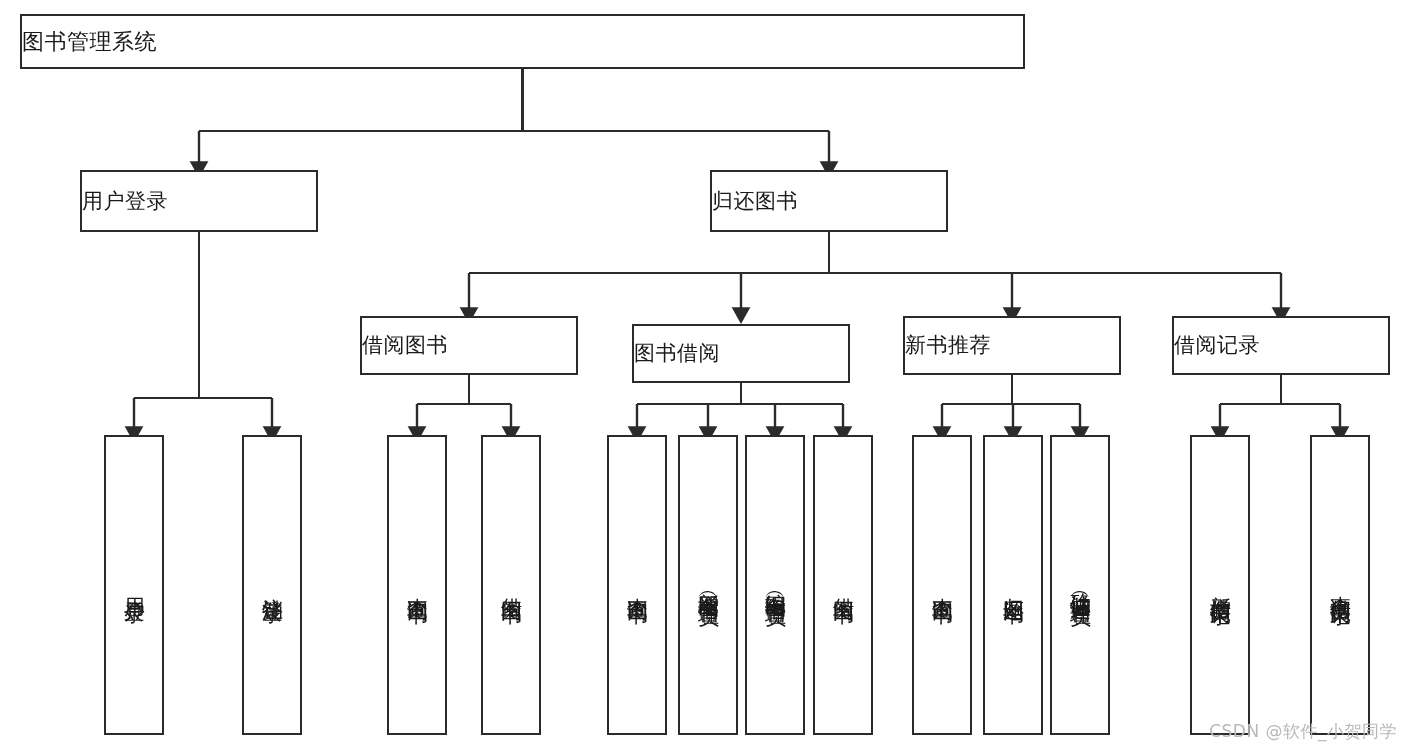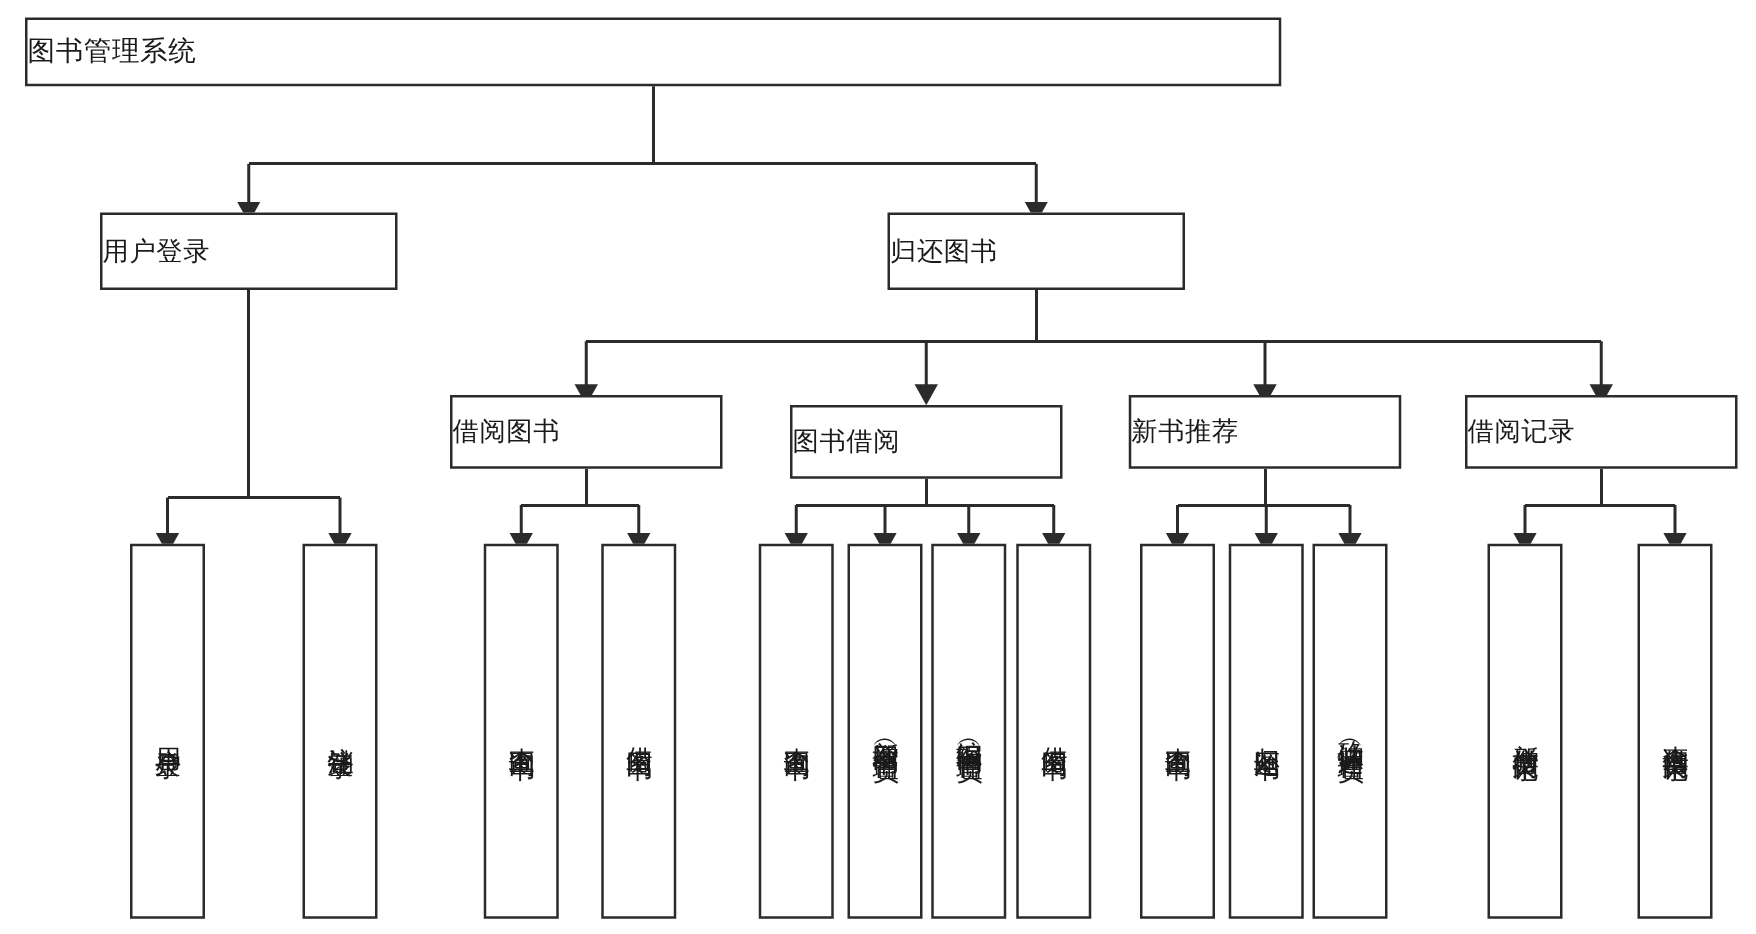--- a/index.html
+++ b/index.html
@@ -177,13 +177,14 @@
       <div class="node vert" style="left: 1050px; top: 435px; width: 60px; height: 300px; border-color: rgb(43, 43, 43); background: rgb(255, 255, 255);">
         <span class="node-label" style="color: rgb(26, 26, 26);">确认归还（管理员）</span>
       </div>
       <div class="node vert" style="left: 1190px; top: 435px; width: 60px; height: 300px; border-color: rgb(43, 43, 43); background: rgb(255, 255, 255);">
         <span class="node-label" style="color: rgb(26, 26, 26);">新增借阅记录</span>
       </div>
       <div class="node vert" style="left: 1310px; top: 435px; width: 60px; height: 300px; border-color: rgb(43, 43, 43); background: rgb(255, 255, 255);">
         <span class="node-label" style="color: rgb(26, 26, 26);">查询借阅记录</span>
       </div>
     </div>
+  <div class="watermark">CSDN @软件_小贺同学</div>
 </div>
 
 </body></html>

